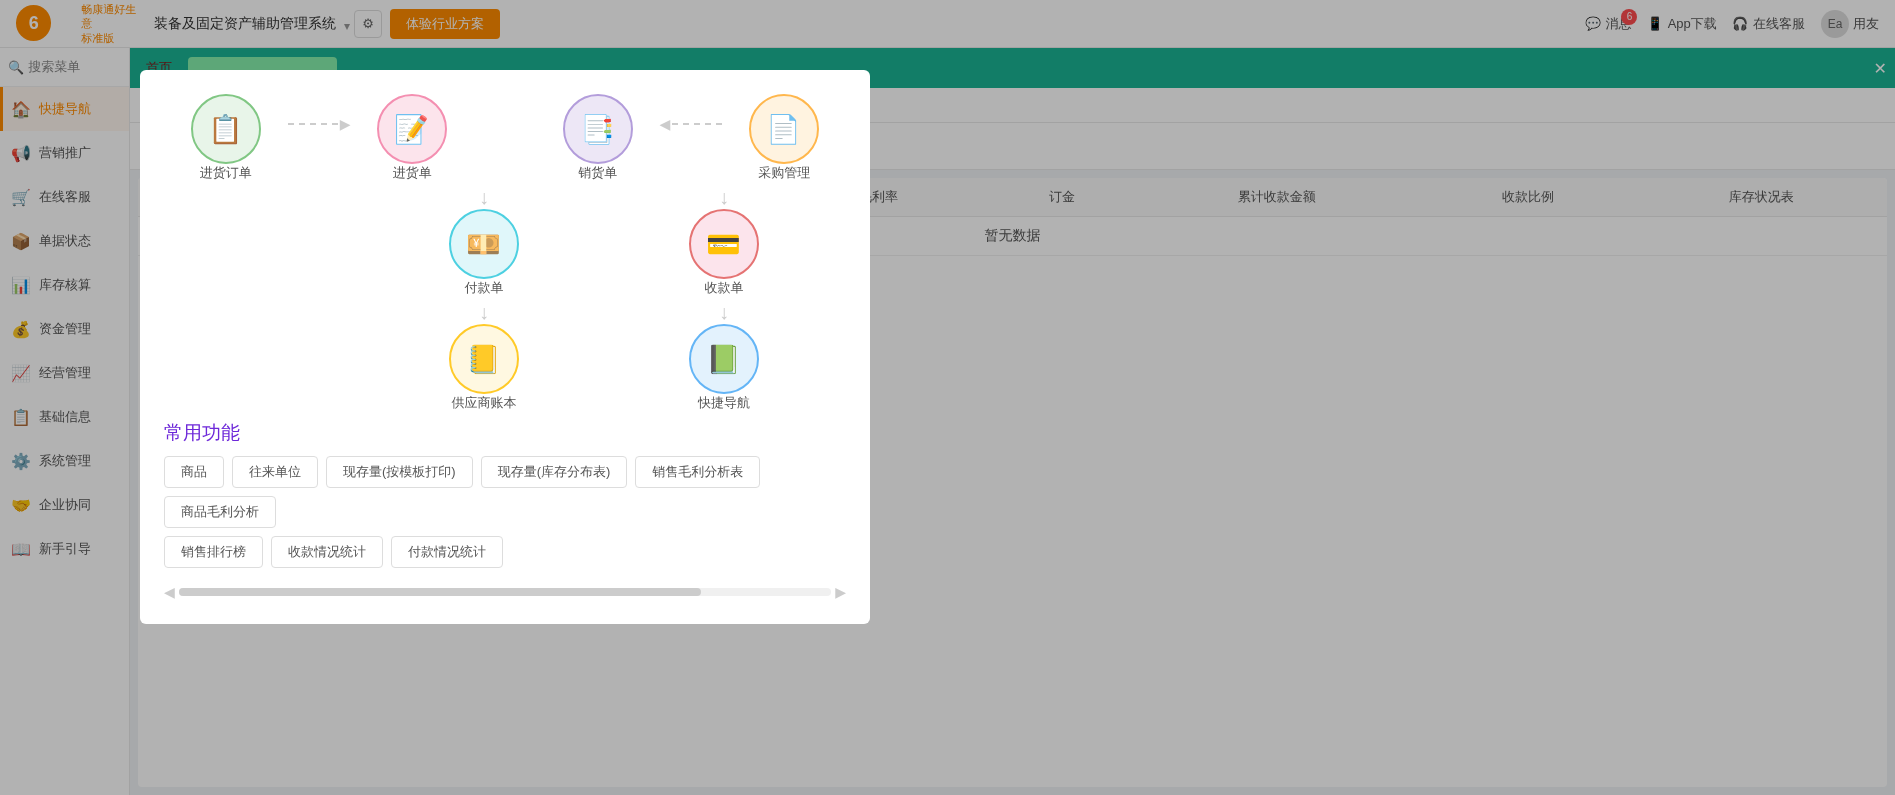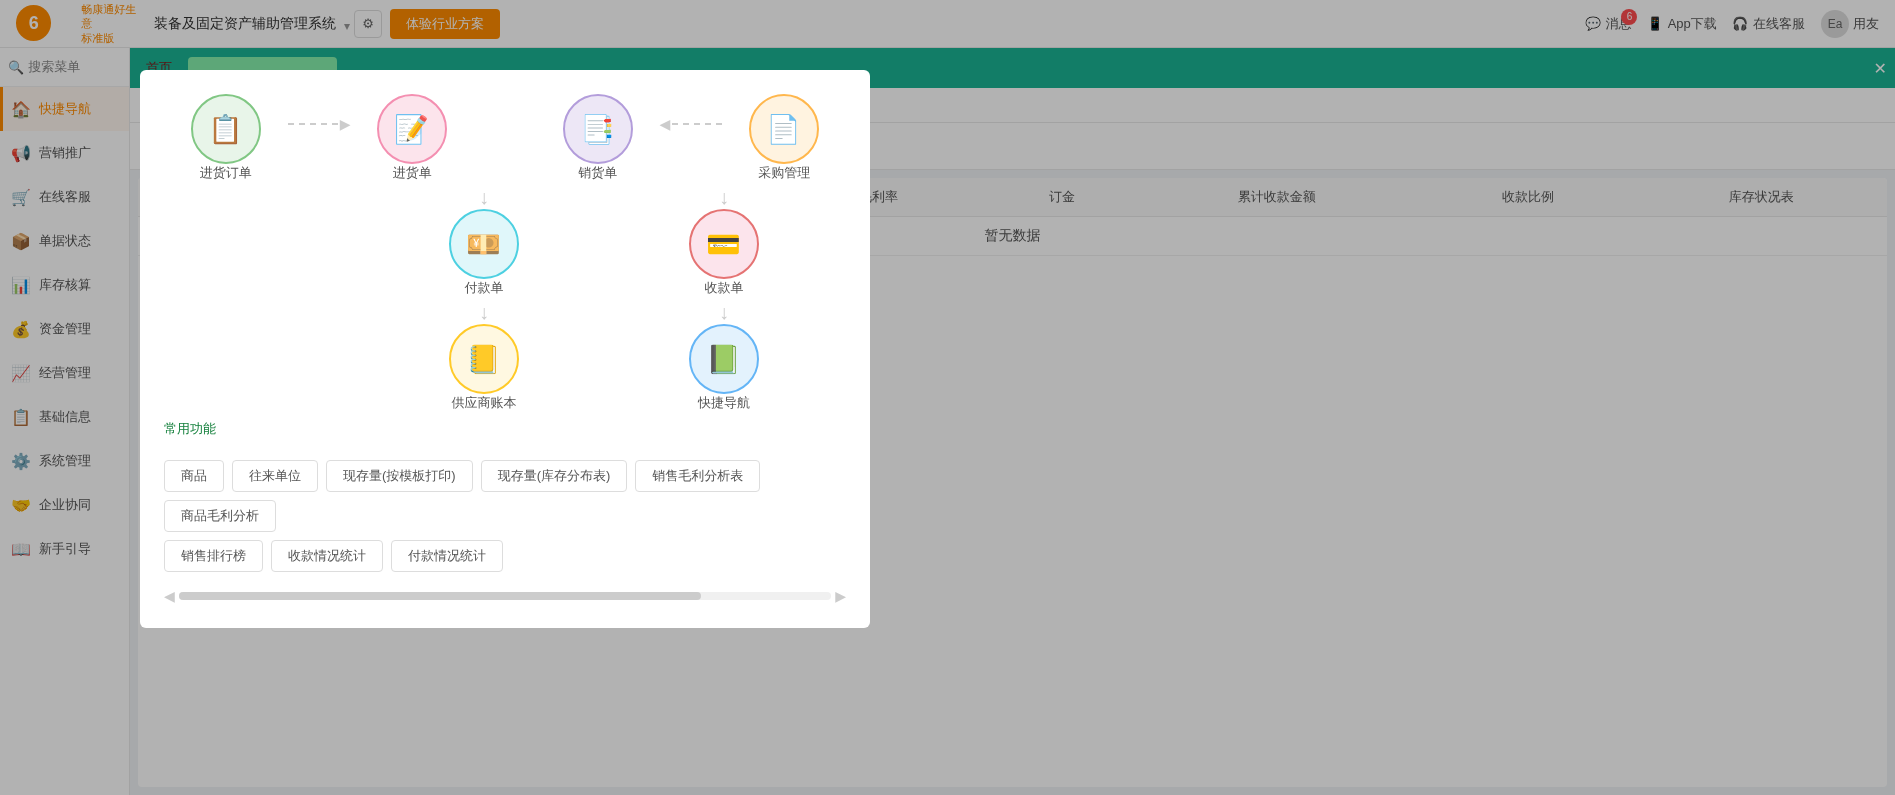--- a/index.html
+++ b/index.html
@@ -78,21 +78,21 @@
     
     .flow-rows { display: flex; flex-direction: column; gap: 0; }
     .flow-row { display: flex; align-items: flex-start; gap: 0; }
     .flow-cell { display: flex; flex-direction: column; align-items: center; width: 160px; }
     .flow-connector-h { width: 80px; display: flex; align-items: center; justify-content: center; padding-top: 22px; }
     .dashed-line { border-top: 2px dashed #ccc; width: 60px; }
     .connector-gap { width: 80px; }
 
     
     .common-section { margin-top: 8px; }
-    .common-title { font-size: 13px; color: #15803d; margin-bottom: 22px; font-weight: 500; }
+    .common-title { font-size: 19px; color: #6d28d9; margin-bottom: 10px; font-weight: 500; }
     .common-buttons { display: flex; flex-wrap: wrap; gap: 8px; }
     .common-btn { border: 1px solid #ddd; border-radius: 4px; padding: 6px 16px; font-size: 13px; color: #555; background: white; cursor: pointer; }
 
     
     .cal-icon { color: #999; font-size: 14px; cursor: pointer; }
   </style>
 </head>
 <body>
 
 <div class="app-container">

